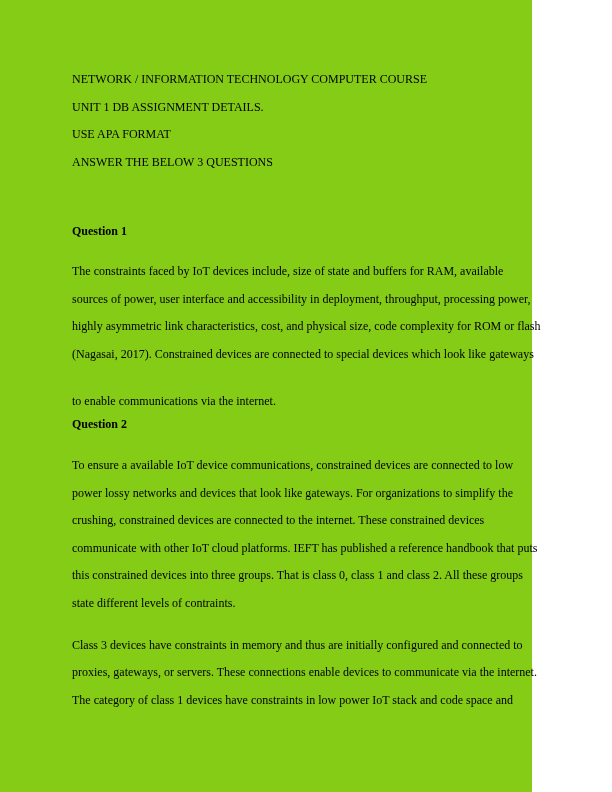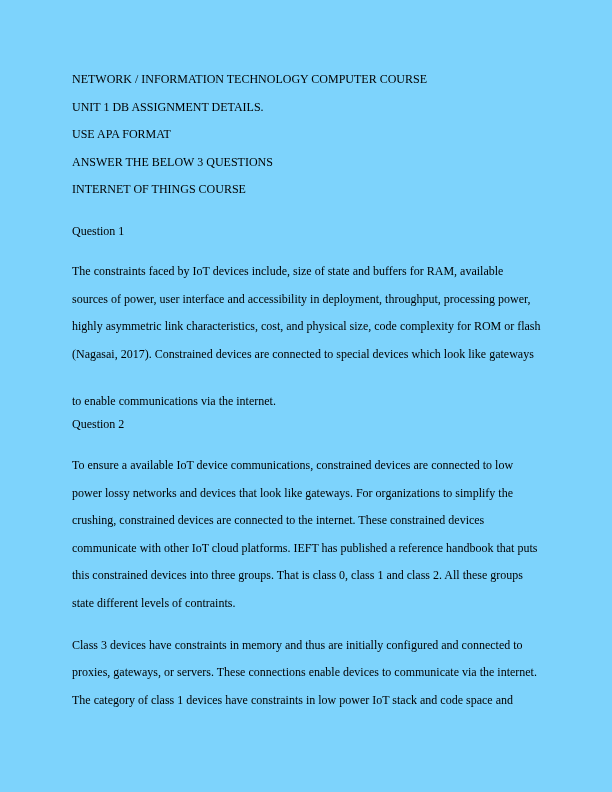--- a/index.html
+++ b/index.html
@@ -11,42 +11,41 @@
       width: 612px;
       height: 792px;
       position: relative;
       overflow: hidden;
       font-family: "Liberation Serif", "DejaVu Serif", serif;
       color: #000000;
     }
     .page {
       position: absolute;
       left: 0; top: 0;
-      width: 612px; height: 792px;
-      background: #7dd3fc;
+      width: 532px; height: 792px;
+      background: #84cc16;
     }
     .line {
       position: absolute;
       left: 72px;
       font-size: 12px;
       line-height: 14px;
       white-space: nowrap;
     }
-    .bold { font-weight: normal; }
+    .bold { font-weight: bold; }
   </style>
 </head>
 <body>
 
 <div class="page">
 
   <div class="line" style="top:72px">NETWORK / INFORMATION TECHNOLOGY COMPUTER COURSE</div>
   <div class="line" style="top:100px">UNIT 1 DB ASSIGNMENT DETAILS.</div>
   <div class="line" style="top:127px">USE APA FORMAT</div>
   <div class="line" style="top:155px">ANSWER THE BELOW 3 QUESTIONS</div>
-  <div class="line" style="top:182px">INTERNET OF THINGS COURSE</div>
 
   <div class="line bold" style="top:224px">Question 1</div>
   <div>
     <div class="line" style="top:264px">The constraints faced by IoT devices include, size of state and buffers for RAM, available</div>
     <div class="line" style="top:292px">sources of power, user interface and accessibility in deployment, throughput, processing power,</div>
     <div class="line" style="top:319px">highly asymmetric link characteristics, cost, and physical size, code complexity for ROM or flash</div>
     <div class="line" style="top:347px">(Nagasai, 2017). Constrained devices are connected to special devices which look like gateways</div>
     <div class="line" style="top:394px">to enable communications via the internet.</div>
   </div>
 

